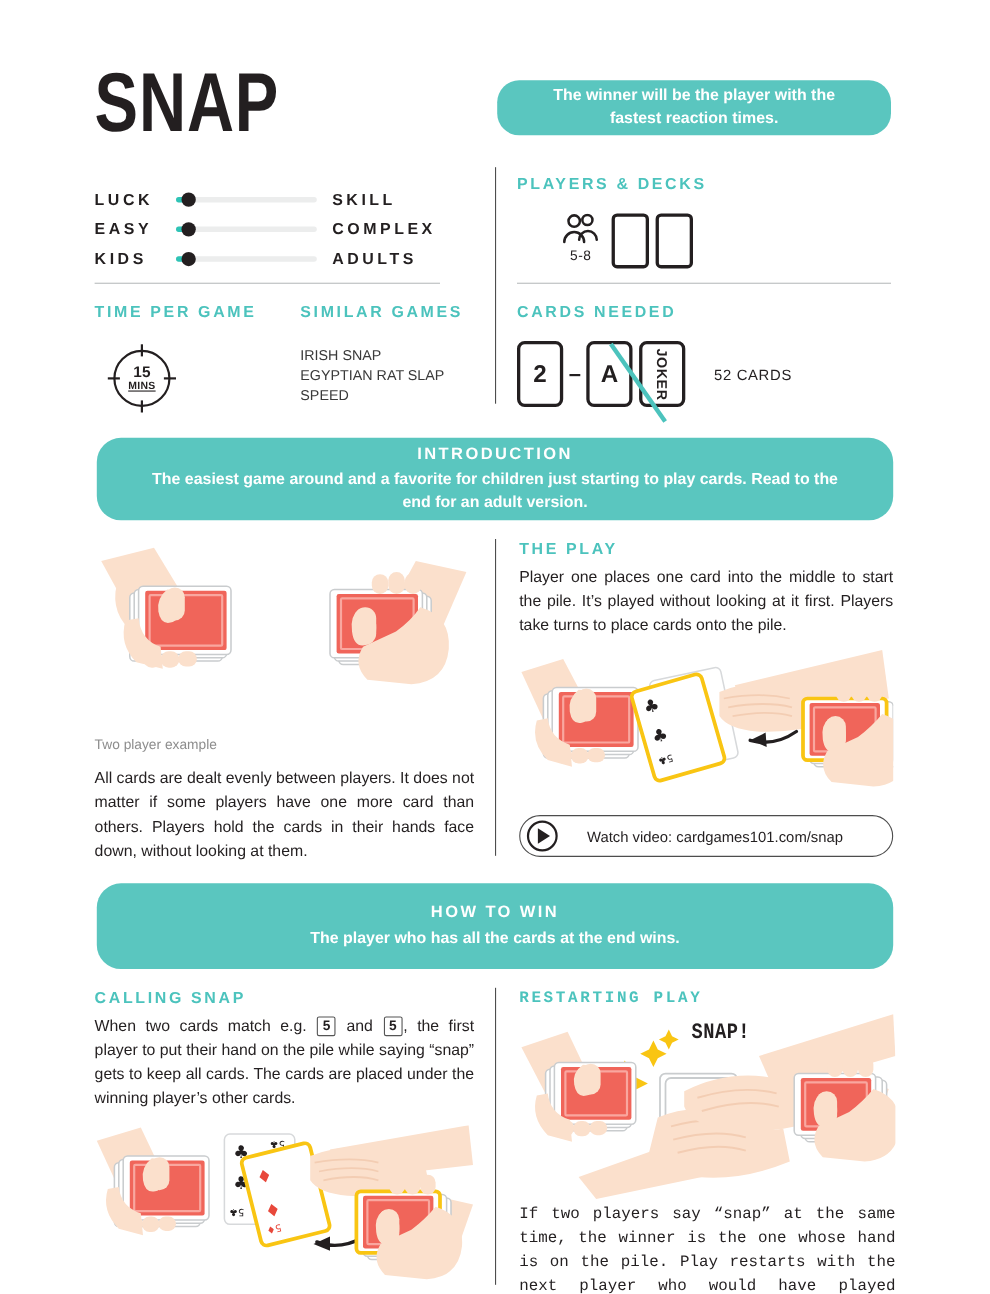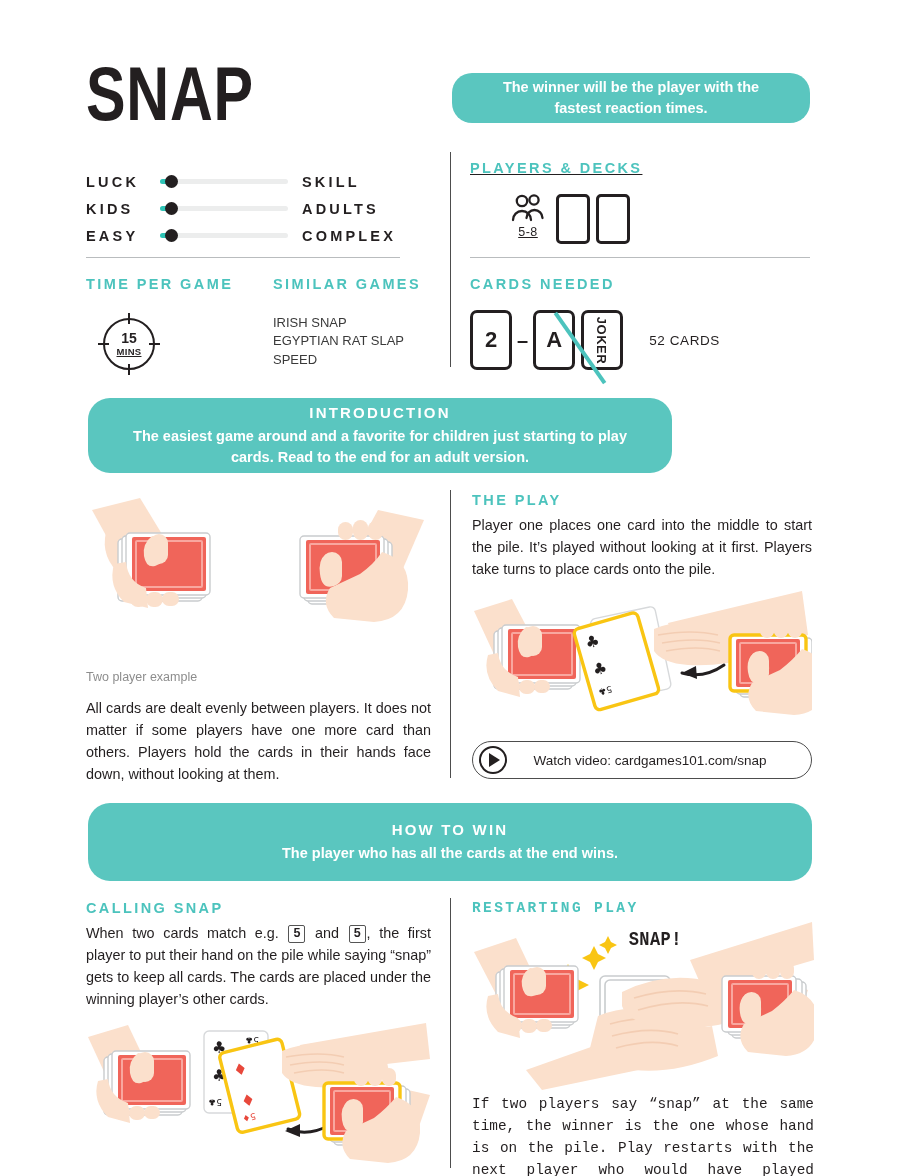--- a/index.html
+++ b/index.html
@@ -82,29 +82,29 @@
 
   
   .banner {
     position: absolute;
     background: #5ac6bf; color: #ffffff; border-radius: 22px;
     text-align: center; display: flex; flex-direction: column;
     align-items: center; justify-content: center;
   }
   .banner-top { left: 452px; top: 73px; width: 358px; height: 50px; border-radius: 20px; }
   .banner-top .line { font-size: 14.5px; font-weight: bold; line-height: 1.42; padding: 0 24px; }
-  .banner-wide { left: 88px; top: 398px; width: 584px; height: 75px; }
+  .banner-wide { left: 88px; top: 398px; width: 724px; height: 75px; }
   .banner-wide2 { left: 88px; top: 803px; width: 724px; height: 78px; }
   .banner-title {
     font-size: 15px; font-weight: bold; letter-spacing: 2.2px; margin-bottom: 5px;
   }
   .banner-body { font-size: 14.5px; font-weight: bold; line-height: 1.42; padding: 0 40px; }
 
   
-  .pd-block { position: absolute; left: 470px; top: 160px; text-decoration: underline; }
+  .pd-block { position: absolute; left: 470px; top: 160px; }
   .pd-rows { display: flex; margin-top: 18px; }
   .pd-group { display: flex; align-items: flex-start; }
   .pd-people { width: 56px; display: flex; flex-direction: column; align-items: center; }
   .pd-count { font-size: 12.5px; margin-top: 3px; letter-spacing: 0.5px; color: #231f20; }
 
   .mini-card {
     width: 34px; height: 50px; border: 3px solid #231f20; border-radius: 5px;
     background: #ffffff; padding: 3px; margin-right: 6px;
   }
   .mini-card .inner { width: 100%; height: 100%; border-radius: 1px; }
@@ -187,34 +187,34 @@
   <div class="sliders">
     <div class="slider-row">
       <span class="slider-label left">LUCK</span>
       <span class="slider-track">
         <span class="slider-fill"></span>
         <span class="slider-knob"></span>
       </span>
       <span class="slider-label right">SKILL</span>
     </div>
     <div class="slider-row">
+      <span class="slider-label left">EASY</span>
+      <span class="slider-track">
+        <span class="slider-fill"></span>
+        <span class="slider-knob"></span>
+      </span>
+      <span class="slider-label right">COMPLEX</span>
+    </div>
+    <div class="slider-row">
       <span class="slider-label left">KIDS</span>
       <span class="slider-track">
         <span class="slider-fill"></span>
         <span class="slider-knob"></span>
       </span>
       <span class="slider-label right">ADULTS</span>
-    </div>
-    <div class="slider-row">
-      <span class="slider-label left">EASY</span>
-      <span class="slider-track">
-        <span class="slider-fill"></span>
-        <span class="slider-knob"></span>
-      </span>
-      <span class="slider-label right">COMPLEX</span>
     </div>
   </div>
 
   <div class="hr-left"></div>
   <div class="hr-right"></div>
   <div class="vline-top"></div>
   <div class="vline-mid"></div>
   <div class="vline-bot"></div>
 
   <div class="time-block">

